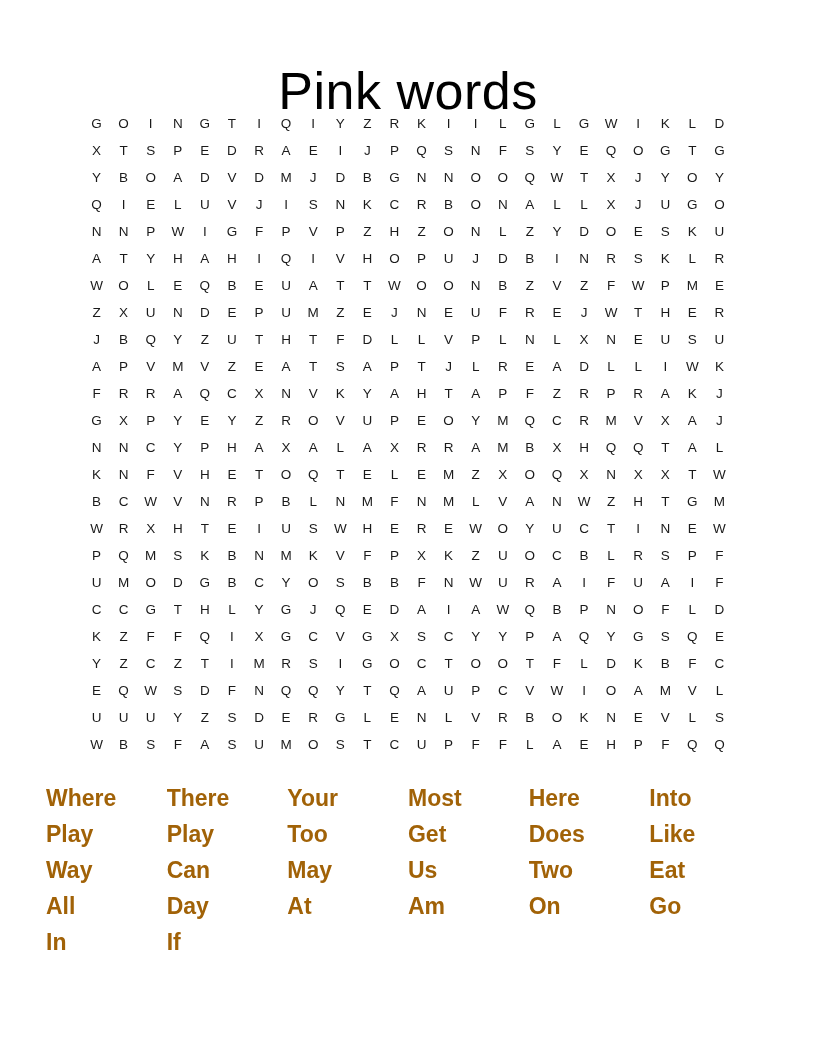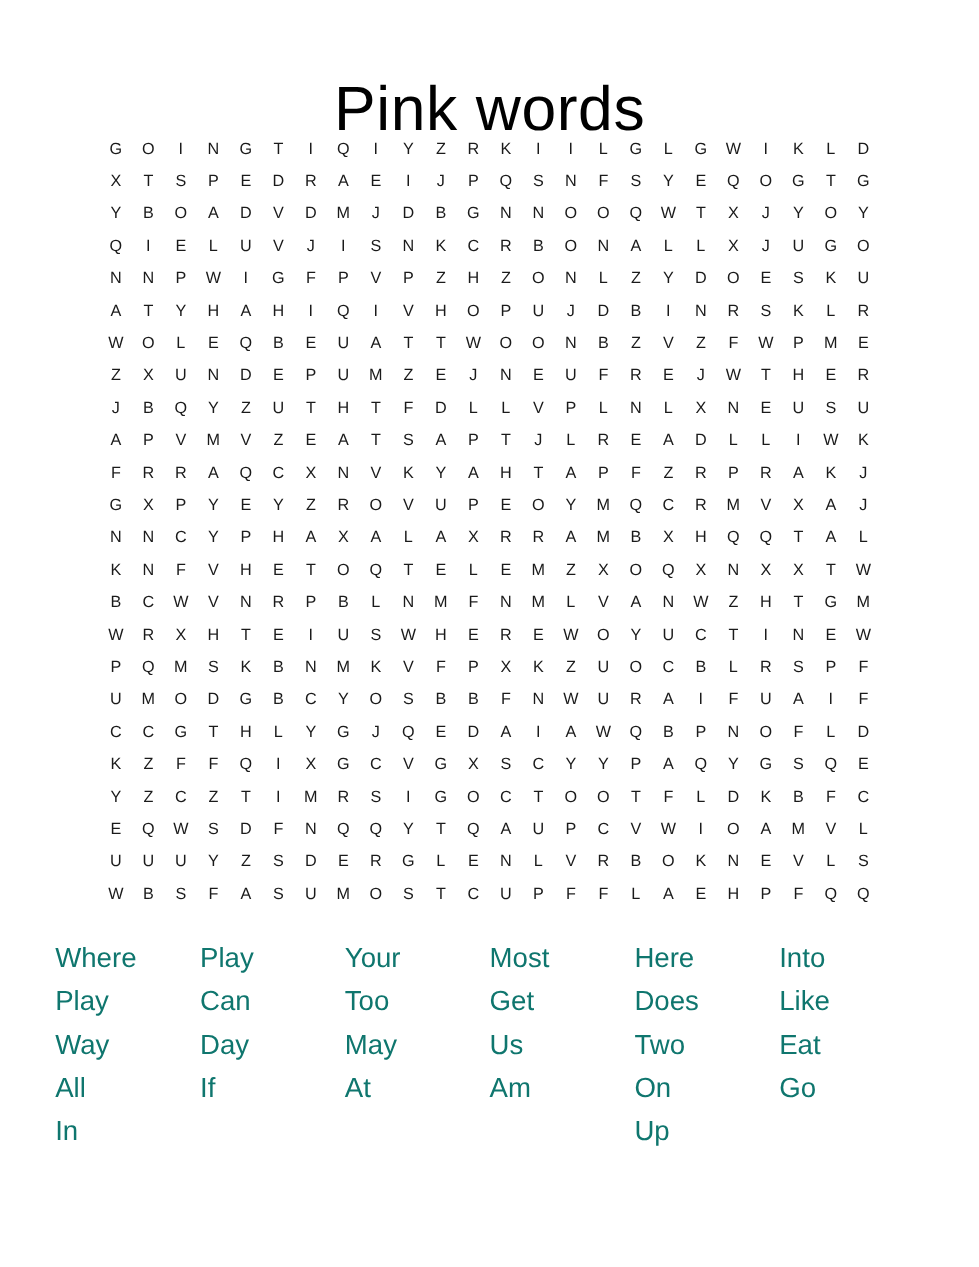--- a/index.html
+++ b/index.html
@@ -69,22 +69,22 @@
     column-gap: 0px;
   }
   .wl-col {
     display: flex;
     flex-direction: column;
   }
   .wl-word {
     font-size: 23px;
     line-height: 36px;
     height: 36px;
-    font-weight: 400;
-    color: #0f766e;
+    font-weight: 700;
+    color: #a16207;
     white-space: nowrap;
   }
 </style>
 </head>
 <body>
 
 <div class="page">
 
   <h1 class="title">Pink words</h1>
 
@@ -669,20 +669,21 @@
 
   <div class="wordlist" id="wordlist">
       <div class="wl-col">
         <div class="wl-word">Where</div>
         <div class="wl-word">Play</div>
         <div class="wl-word">Way</div>
         <div class="wl-word">All</div>
         <div class="wl-word">In</div>
       </div>
       <div class="wl-col">
+        <div class="wl-word">There</div>
         <div class="wl-word">Play</div>
         <div class="wl-word">Can</div>
         <div class="wl-word">Day</div>
         <div class="wl-word">If</div>
       </div>
       <div class="wl-col">
         <div class="wl-word">Your</div>
         <div class="wl-word">Too</div>
         <div class="wl-word">May</div>
         <div class="wl-word">At</div>
@@ -691,21 +692,20 @@
         <div class="wl-word">Most</div>
         <div class="wl-word">Get</div>
         <div class="wl-word">Us</div>
         <div class="wl-word">Am</div>
       </div>
       <div class="wl-col">
         <div class="wl-word">Here</div>
         <div class="wl-word">Does</div>
         <div class="wl-word">Two</div>
         <div class="wl-word">On</div>
-        <div class="wl-word">Up</div>
       </div>
       <div class="wl-col">
         <div class="wl-word">Into</div>
         <div class="wl-word">Like</div>
         <div class="wl-word">Eat</div>
         <div class="wl-word">Go</div>
       </div>
     </div>
 
 </div>

